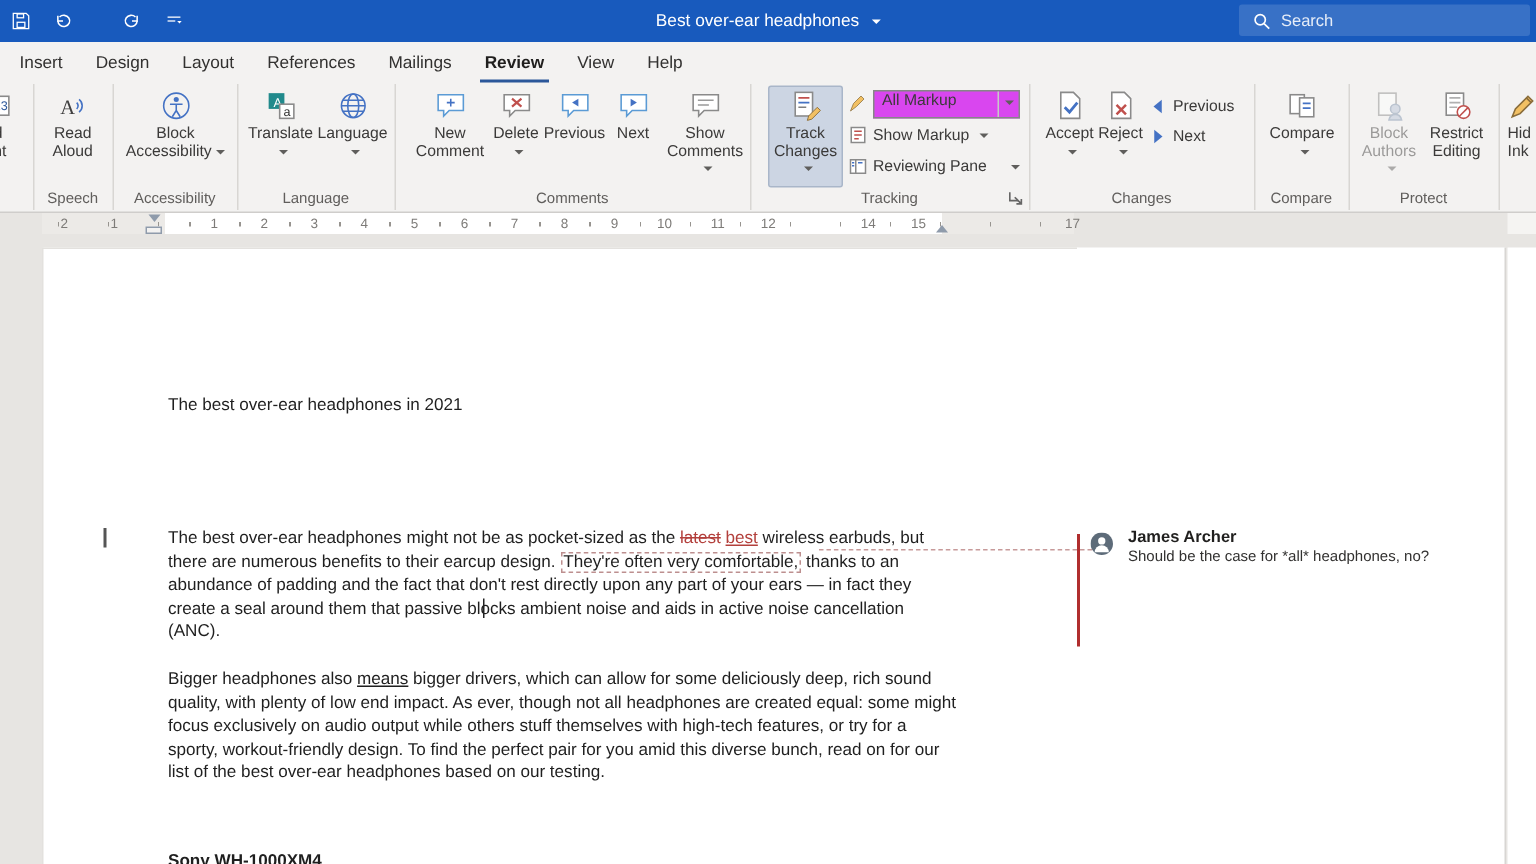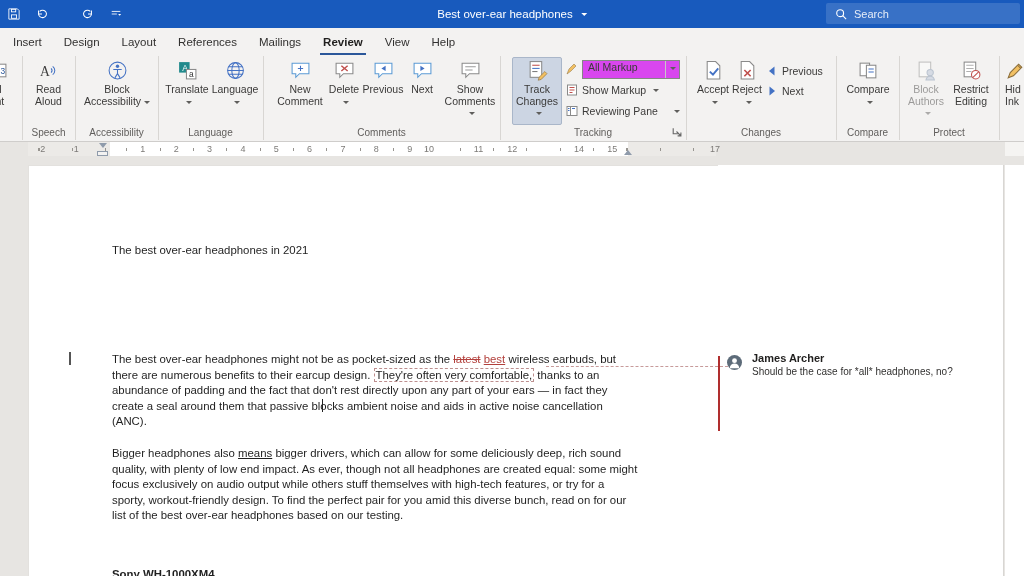--- a/index.html
+++ b/index.html
@@ -375,37 +375,37 @@
         <span class="rnum" style="left: 45.65px;">1</span>
         <span class="rnum" style="left: 112.35px;">1</span>
         <span class="rnum" style="left: 145.7px;">2</span>
         <span class="rnum" style="left: 179.05px;">3</span>
         <span class="rnum" style="left: 212.4px;">4</span>
         <span class="rnum" style="left: 245.75px;">5</span>
         <span class="rnum" style="left: 279.1px;">6</span>
         <span class="rnum" style="left: 312.45px;">7</span>
         <span class="rnum" style="left: 345.8px;">8</span>
         <span class="rnum" style="left: 379.15px;">9</span>
-        <span class="rnum" style="left: 396px;">10</span>
+        <span class="rnum" style="left: 410px;">10</span>
         <span class="rnum" style="left: 445.85px;">11</span>
         <span class="rnum" style="left: 479.2px;">12</span>
         <span class="rnum" style="left: 512.55px; margin-top: 44px;">13</span>
         <span class="rnum" style="left: 545.9px;">14</span>
         <span class="rnum" style="left: 579.25px;">15</span>
         <span class="rnum" style="left: 682px;">17</span>
         <span class="rnum" style="left: 679.3px; margin-top: 28px;">18</span>
       </div>
     <div class="tri-down" style="left:71px"></div>
     <div class="ind-box" style="left:69px"></div>
     <div class="tri-up" style="left:596px"></div>
   </div>
   <div class="ruler2"></div>
 
   <div class="page">
-    <div class="doc" style="top:77px">The best over-ear headphones in 2021</div>
+    <div class="doc" style="top:97px">The best over-ear headphones in 2021</div>
     <div class="doc" style="top:186px" id="p1"><span>The best over-ear headphones might not be as pocket-sized as the </span><span class="t-del">latest</span><span> </span><span class="t-ins">best</span><span> wireless earbuds, but there are numerous benefits to their earcup design. </span><span class="t-cmt">They're often very comfortable,</span><span> thanks to an abundance of padding and the fact that don't rest directly upon any part of your ears — in fact they create a seal around them that passive blocks ambient noise and aids in active noise cancellation (ANC).</span></div>
     <div class="doc" style="top:280px" id="p2"><span>Bigger headphones also </span><span class="t-u">means</span><span> bigger drivers, which can allow for some deliciously deep, rich sound quality, with plenty of low end impact. As ever, though not all headphones are created equal: some might focus exclusively on audio output while others stuff themselves with high-tech features, or try for a sporty, workout-friendly design. To find the perfect pair for you amid this diverse bunch, read on for our list of the best over-ear headphones based on our testing.</span></div>
     <div class="doc h2" style="top:401px">Sony WH-1000XM4</div>
   </div>
 
   <div class="margin-area"></div>
   <div class="page2"></div>
 
   <div class="changebar"></div>
   <div class="caret"></div>

